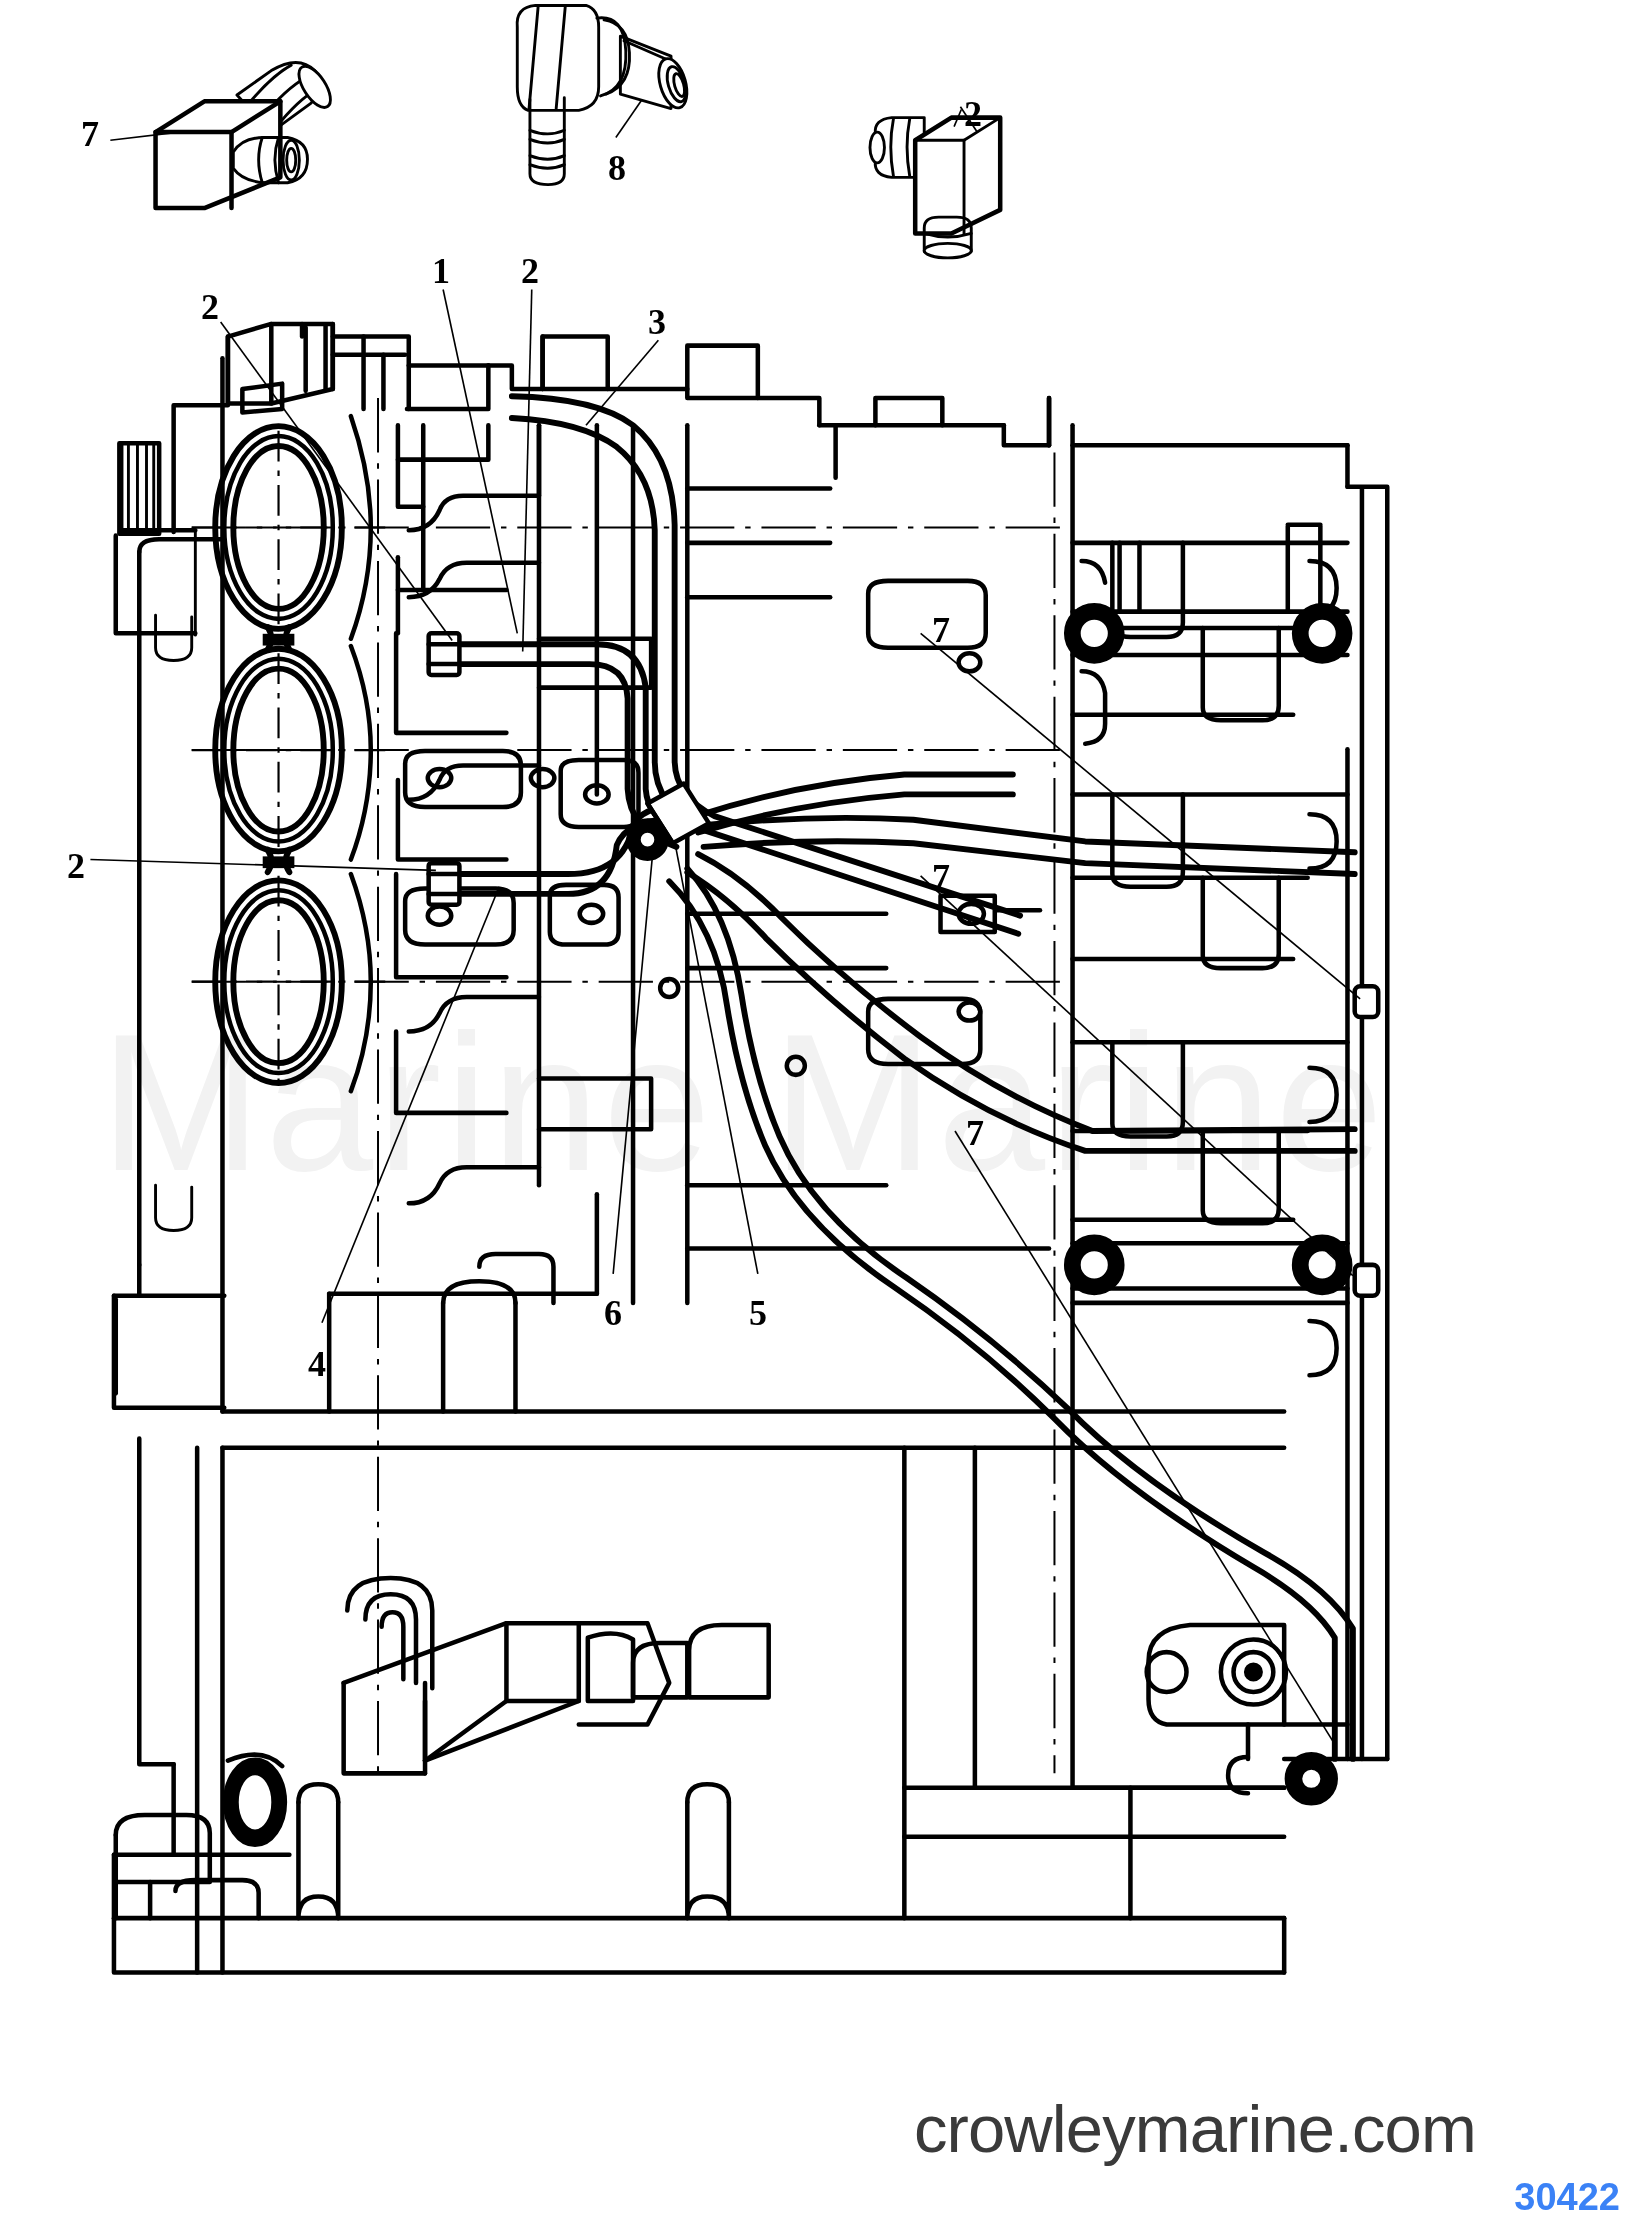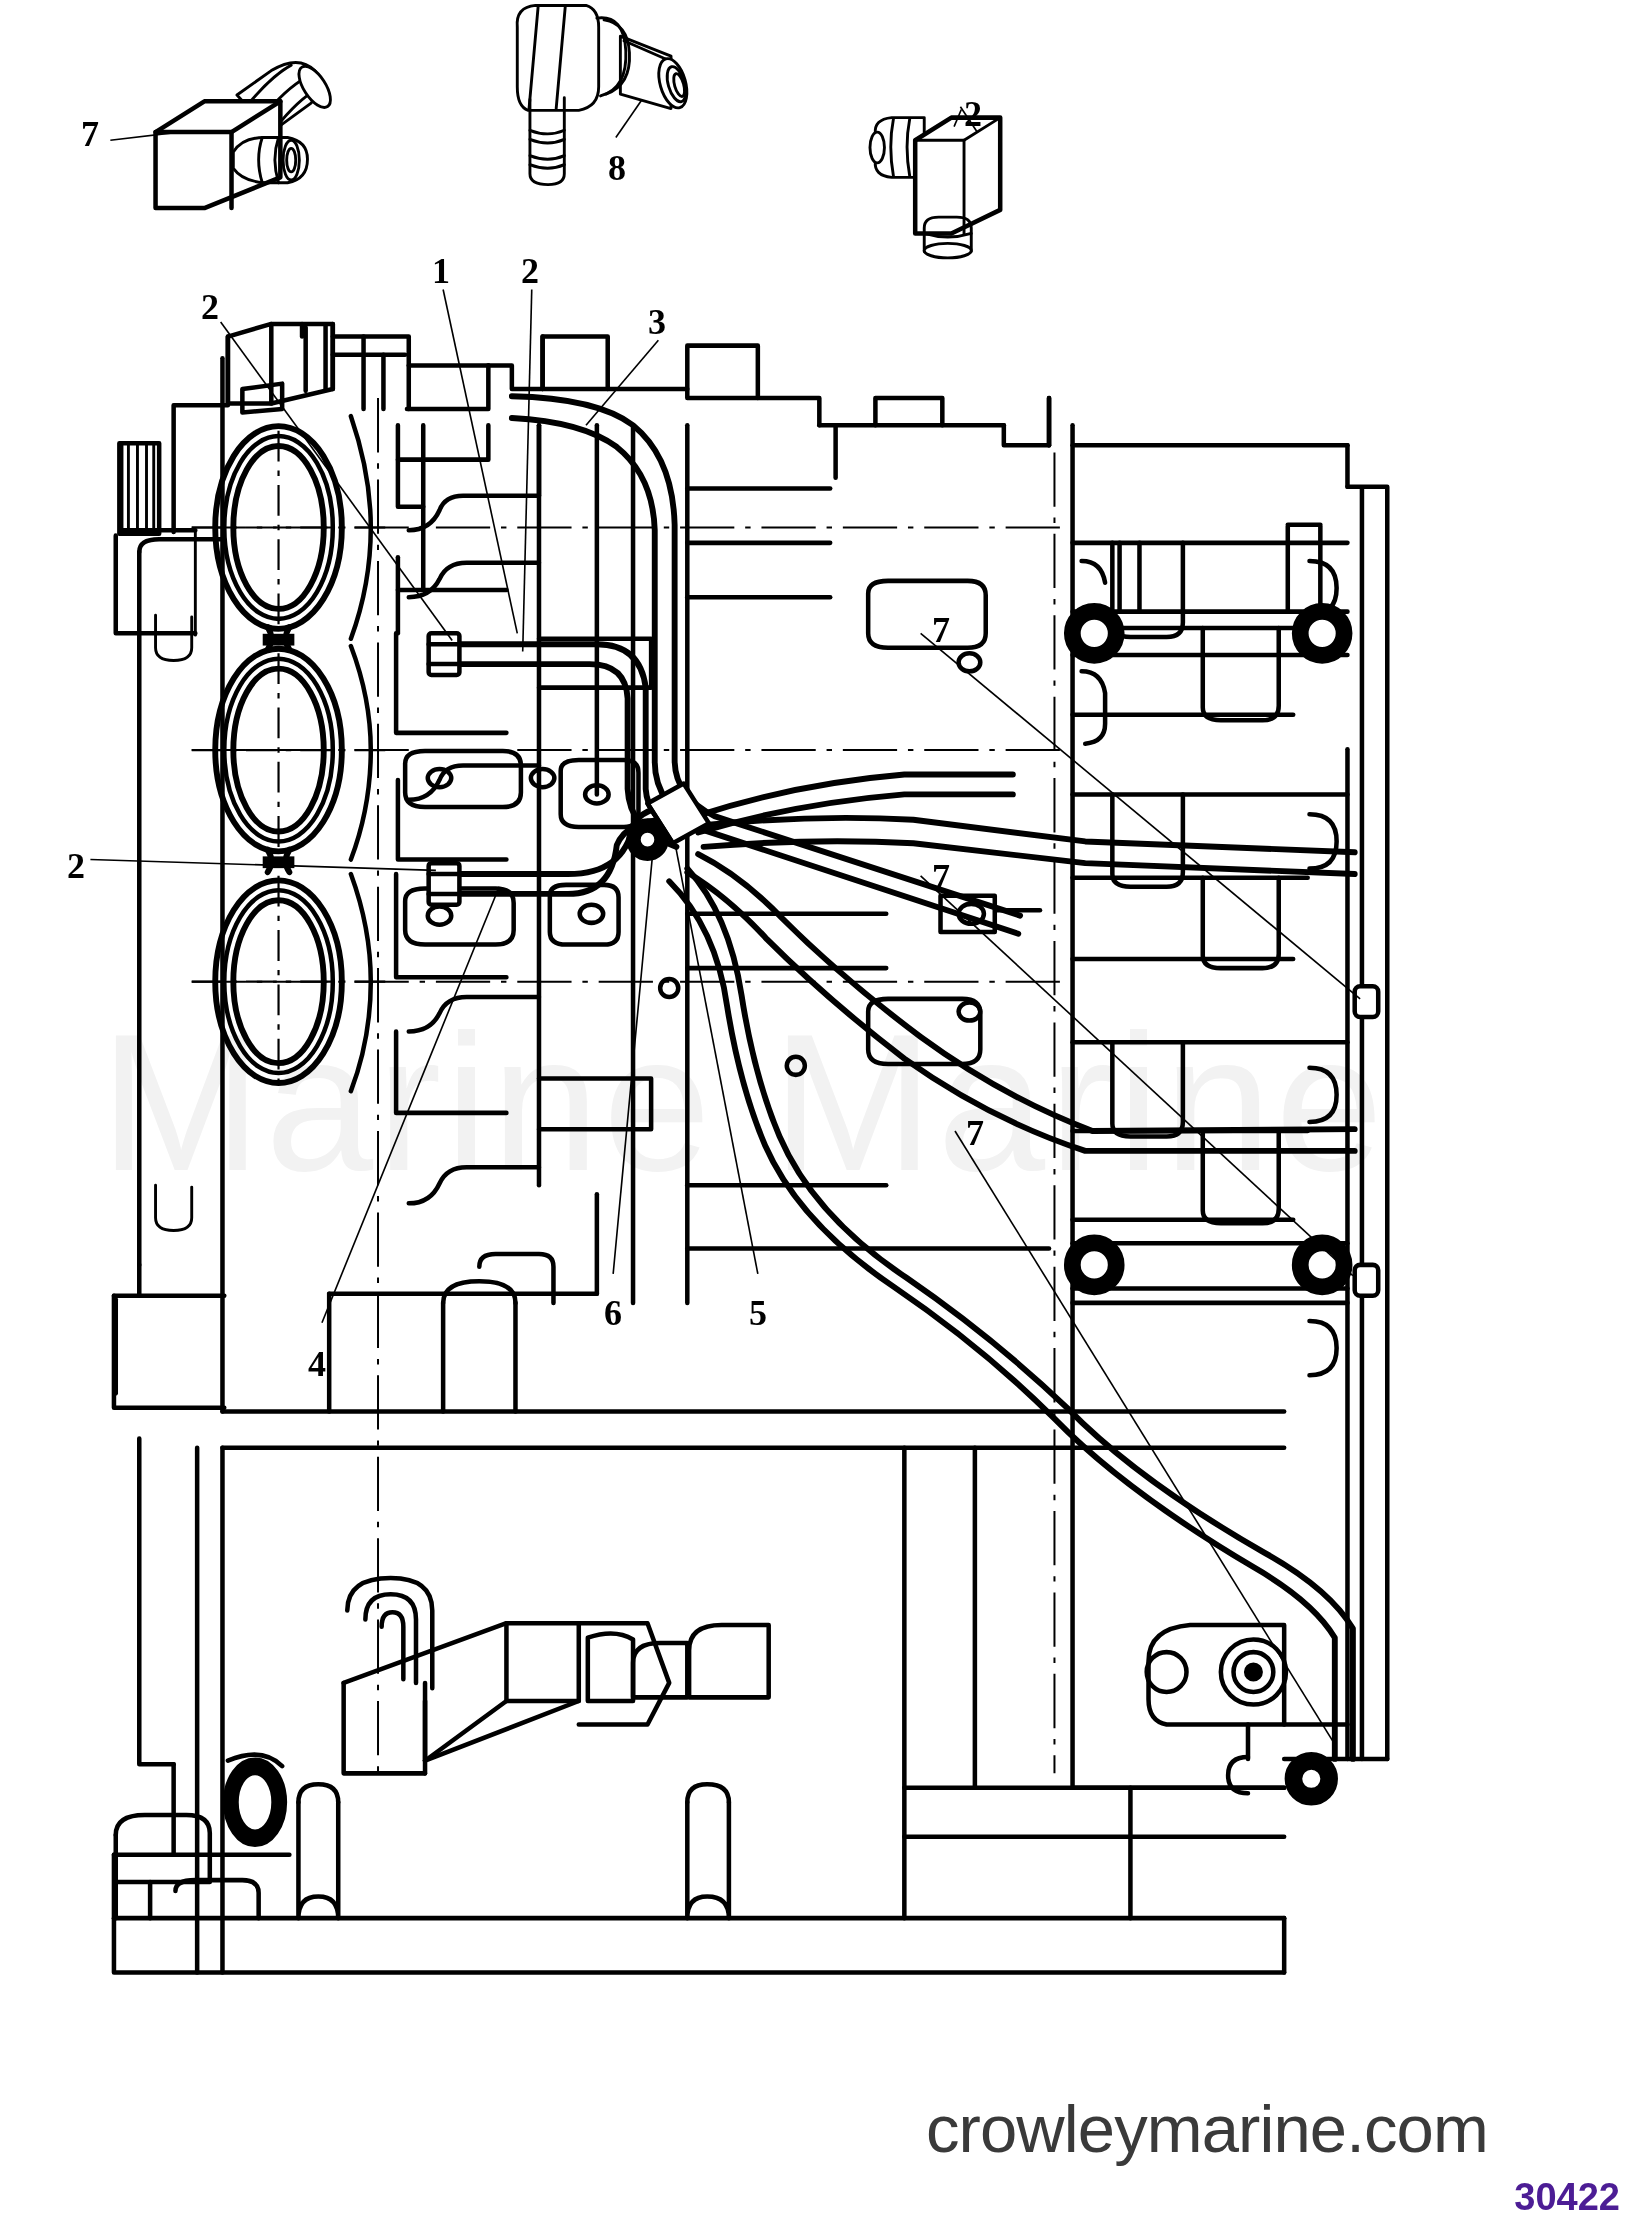--- a/index.html
+++ b/index.html
@@ -21,28 +21,27 @@
     color:#f2f2f2;
   }
   #footer-watermark{
     position:absolute;
     left:914px;top:2090px;
     font-size:67px;
     color:#3a3a3a;
     font-family:"Liberation Sans", sans-serif;
     letter-spacing:-0.9px;
     white-space:nowrap;
-    margin-left:12px;
   }
   #drawing-number{
     position:absolute;
     right:25px;top:2176px;
     font-size:38px;
     font-weight:bold;
-    color:#4c1d95;
+    color:#3b82f6;
     font-family:"Liberation Sans", sans-serif;
     letter-spacing:0px;
   }
   .callout{
     position:absolute;
     font-size:36px;
     font-weight:bold;
     color:#000;
     font-family:"Liberation Serif", serif;
     line-height:1;

